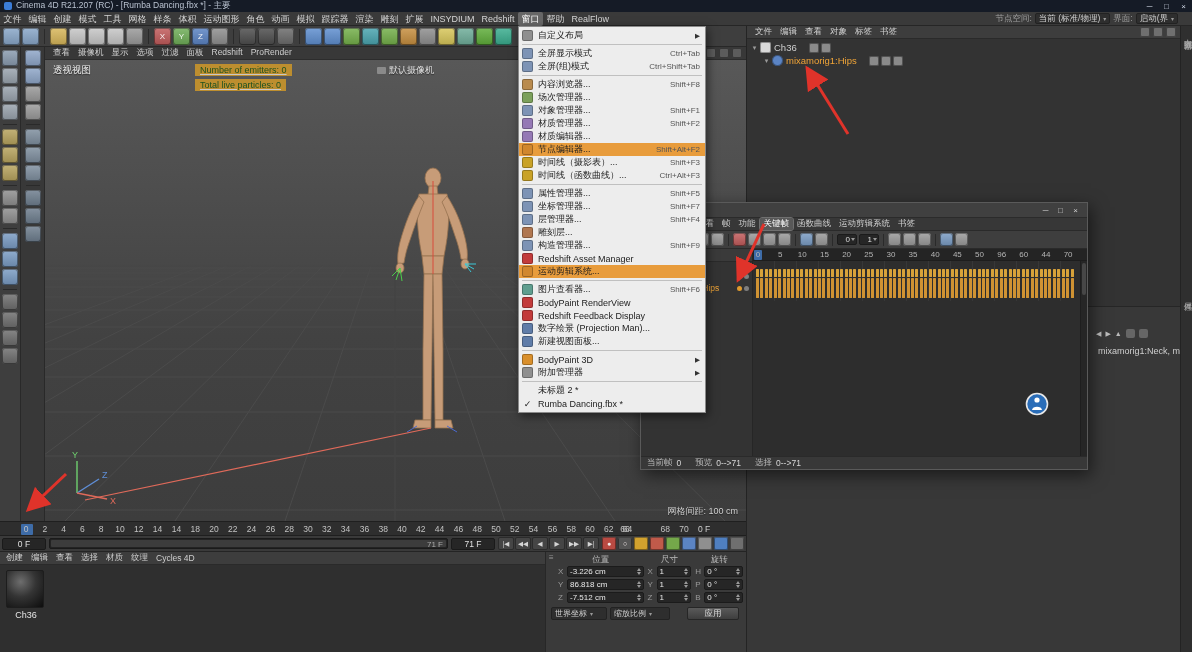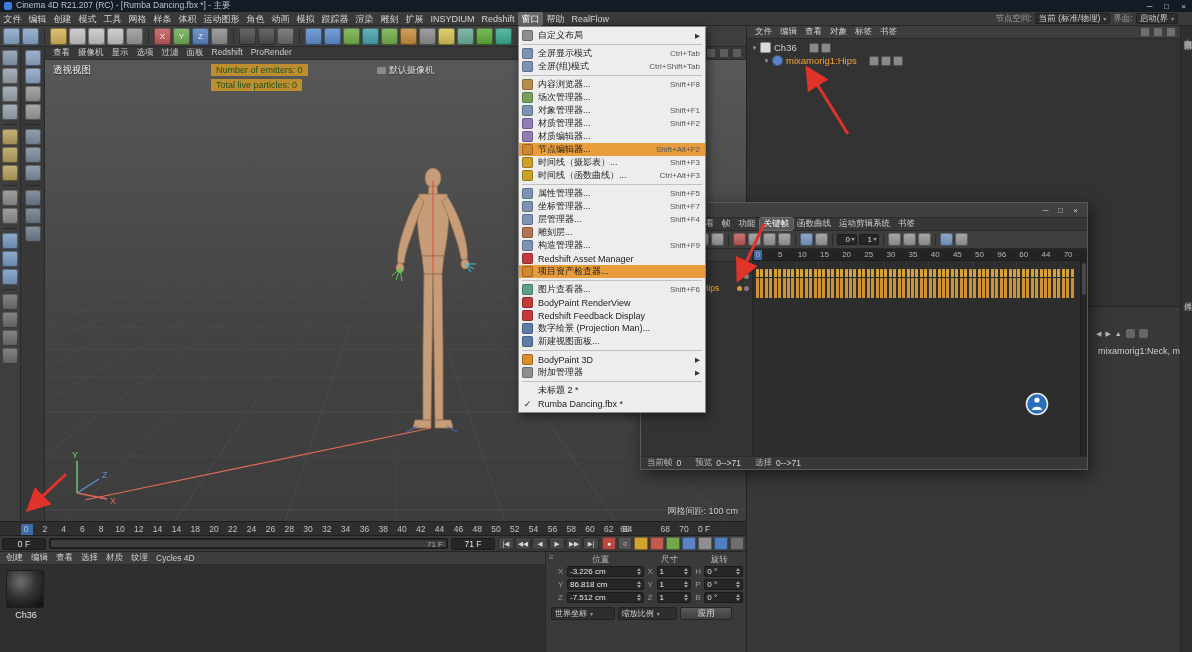--- a/index.html
+++ b/index.html
@@ -49,21 +49,21 @@
   .vp-menus { height:13px; background:#383838; border-bottom:1px solid #2c2c2c; display:flex; align-items:center; padding:0 4px; }
   .vp-menu-items { display:flex; }
   .vp-menu-items span { font-size:8.5px; color:#cfcfcf; padding:0 4px; white-space:nowrap; }
   .vp-corner { margin-left:auto; display:flex; }
   .vpc { width:10px; height:10px; background:#5c5c5c; border-radius:2px; margin-left:3px;
     box-shadow:inset 0 0 0 1px rgba(0,0,0,.4); }
   .vp-area { position:relative; width:701px; height:461px; overflow:hidden;
     background:linear-gradient(#585858, #424242 60%, #3d3d3d); }
   .vp-grid, .vp-char { position:absolute; left:0; top:0; pointer-events:none; }
   .vp-viewlabel { position:absolute; left:8px; top:4px; font-size:9.5px; color:#f2f2f2; text-shadow:0 1px 1px rgba(0,0,0,.6); }
-  .vp-info { position:absolute; left:166px; top:4px; }
+  .vp-info { position:absolute; left:150px; top:4px;text-decoration:underline; }
   .vp-info-line { width:max-content; background:#bd8e2f; color:#1d5220; font-size:9px; padding:1px 5px; margin-bottom:3px; }
   .vp-cam { position:absolute; left:332px; top:4px; display:flex; align-items:center; gap:3px;
     font-size:9px; color:#e3e3e3; text-shadow:0 1px 1px rgba(0,0,0,.6); }
   .cam-ico { width:9px; height:7px; background:#8a8a8a; border-radius:1px; }
   .vp-gridlabel { position:absolute; right:8px; bottom:3px; font-size:9px; color:#d0d0d0; text-shadow:0 1px 1px rgba(0,0,0,.5); }
   .vp-axis { position:absolute; left:18px; bottom:14px; }
 
   
   .om { position:absolute; left:746px; top:26px; width:434px; height:280px; background:#333;
     border-left:1px solid #242424; }
@@ -138,22 +138,22 @@
   .coord-row { display:flex; align-items:center; gap:2px; height:13px; }
   .coord-axis { width:7px; font-size:8px; color:#9a9a9a; flex:none; }
   .coord-field { flex:1; height:11px; background:#262626; border:1px solid #1b1b1b; border-radius:2px;
     font-size:8px; color:#e8e8e8; display:flex; align-items:center; padding:0 2px; white-space:nowrap; overflow:hidden; }
   .spin { margin-left:auto; display:flex; flex-direction:column; justify-content:center; gap:1px; flex:none; }
   .spin::before { content:""; border-left:2.5px solid transparent; border-right:2.5px solid transparent; border-bottom:3px solid #9a9a9a; }
   .spin::after { content:""; border-left:2.5px solid transparent; border-right:2.5px solid transparent; border-top:3px solid #9a9a9a; }
   .coord-bottom { display:flex; gap:3px; padding:3px 3px 0 5px; align-items:center; }
   .coord-drop { height:13px; background:#2e2e2e; border:1px solid #222; border-radius:2px;
     display:flex; align-items:center; gap:3px; padding:0 3px; font-size:8px; color:#d0d0d0; }
-  .coord-drop.d1 { width:64px; } .coord-drop.d2 { width:60px; }
-  .coord-apply { margin-left:auto; margin-right:11px; width:52px; height:13px; border:1px solid #262626; border-radius:2px;
+  .coord-drop.d1 { width:56px; } .coord-drop.d2 { width:60px; }
+  .coord-apply { margin-left:auto; margin-right:4px; width:52px; height:13px; border:1px solid #262626; border-radius:2px;
     background:linear-gradient(#5a5a5a,#3e3e3e); font-size:8.5px; color:#e0e0e0;
     display:flex; align-items:center; justify-content:center; }
 
   
   .tlwin { position:absolute; left:640px; top:202px; width:448px; height:268px; background:#3a3a3a;
     border:1px solid #5a5a5a; box-shadow:3px 5px 16px rgba(0,0,0,.55); z-index:50; }
   .tw-title { height:15px; background:#404040; border-bottom:1px solid #2b2b2b; display:flex; align-items:center; padding:0 4px; }
   .tw-ico { width:9px; height:9px; background:#4f7fc0; border-radius:2px; margin-right:4px; flex:none; }
   .tw-title-text { font-size:9px; color:#e0e0e0; }
   .tw-ctl { margin-left:auto; display:flex; }
@@ -986,21 +986,21 @@
         <span class="wm-label">构造管理器...</span>
         <span class="wm-short">Shift+F9</span>
       </div>
       <div class="wm-item">
         <span class="wm-icon" style="background-color: rgb(194, 59, 59);"></span>
         <span class="wm-label">Redshift Asset Manager</span>
         <span class="wm-short"></span>
       </div>
       <div class="wm-item hl">
         <span class="wm-icon" style="background-color: rgb(209, 135, 46);"></span>
-        <span class="wm-label">项目资产检查器...</span>
+        <span class="wm-label">运动剪辑系统...</span>
         <span class="wm-short"></span>
       </div>
       <div class="wm-sep"></div>
       <div class="wm-item">
         <span class="wm-icon" style="background-color: rgb(95, 158, 143);"></span>
         <span class="wm-label">图片查看器...</span>
         <span class="wm-short">Shift+F6</span>
       </div>
       <div class="wm-item">
         <span class="wm-icon" style="background-color: rgb(194, 59, 59);"></span>

